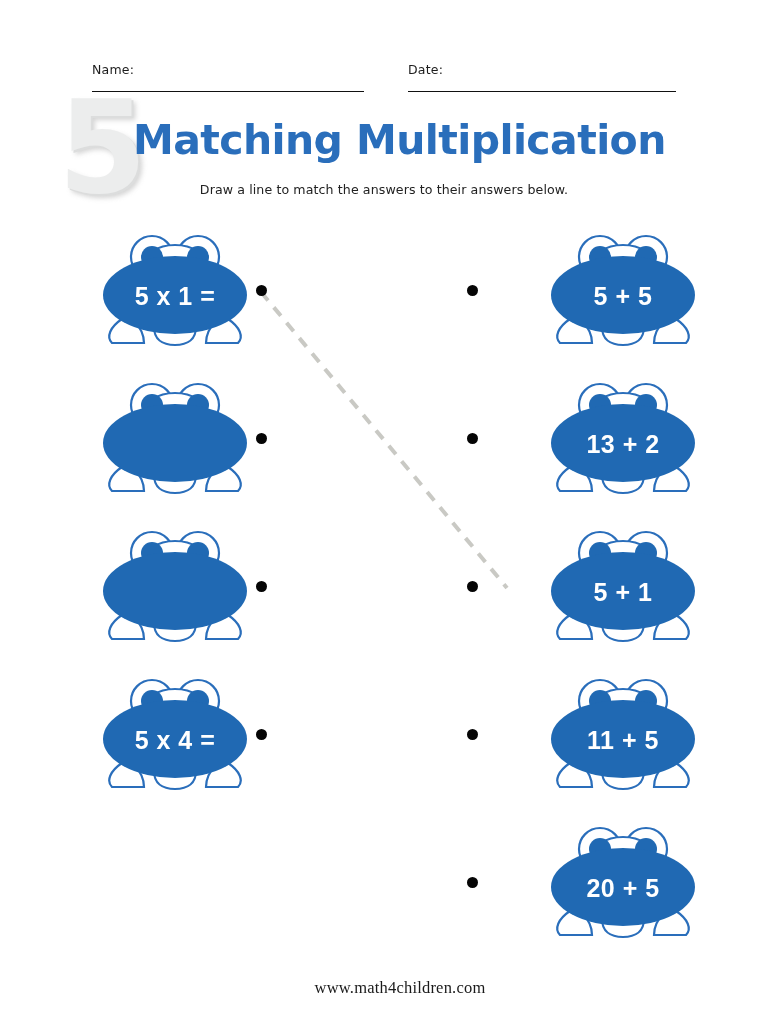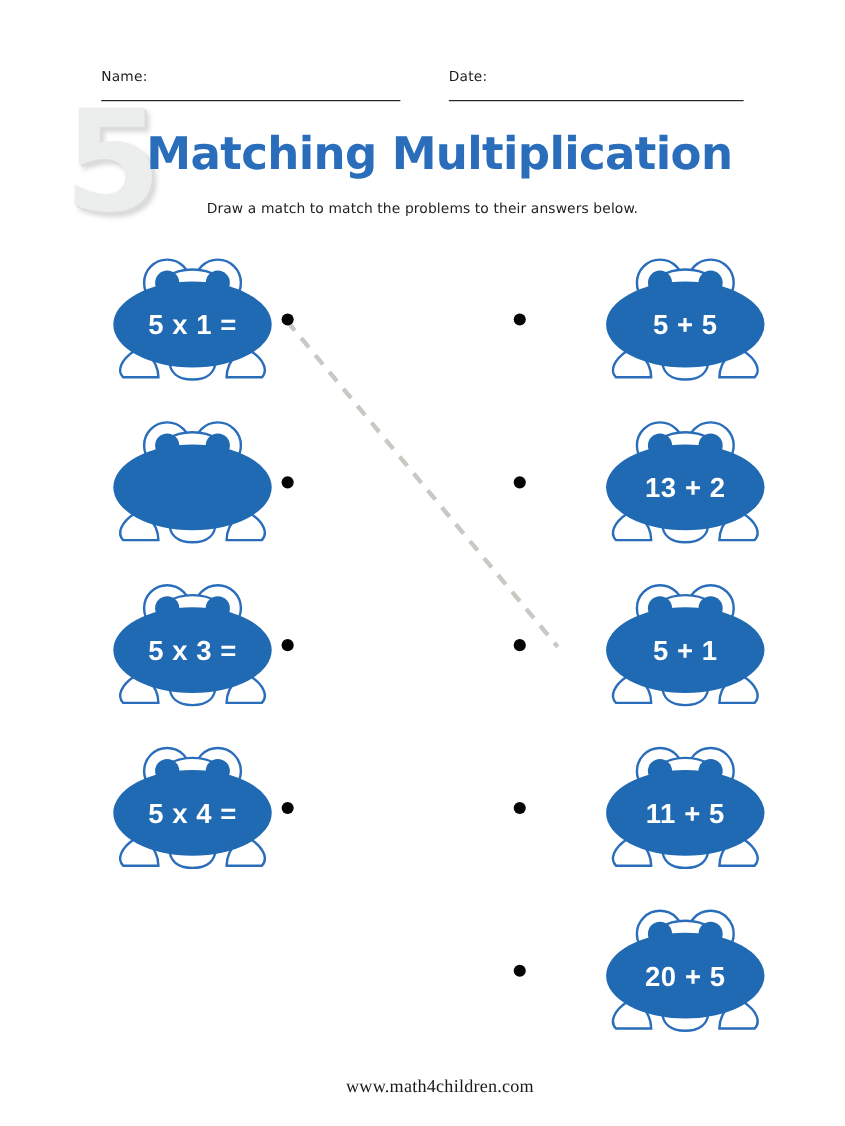--- a/index.html
+++ b/index.html
@@ -188,21 +188,21 @@
   </div>
   <div class="field field-date">
     <span class="field-label">Date:</span>
     <span class="field-blank"></span>
   </div>
 </div>
 
 <div class="title-block">
   <div class="big-number">5</div>
   <div class="main-title">Matching Multiplication</div>
-  <div class="subtitle">Draw a match to match the problems to their answers below.</div>
+  <div class="subtitle">Draw a line to match the answers to their answers below.</div>
 </div>
 
 <div class="match-area">
 
   <svg class="connector-layer" width="768" height="740" viewBox="0 0 768 740">
     <line x1="261" y1="74" x2="507" y2="370" stroke="#C9C9C4" stroke-width="4" stroke-dasharray="11 9" stroke-linecap="butt"></line>
   </svg>
 
   <div class="match-row row-0">
     <div class="cell-left">
@@ -295,21 +295,20 @@
             <path d="M62 104 C62 116 70 122 83 122 C96 122 104 116 104 104 Z"></path>
             <circle cx="60" cy="34" r="21"></circle>
             <circle cx="106" cy="34" r="21"></circle>
             <path d="M52 46 C52 30 66 22 83 22 C100 22 114 30 114 46 Z"></path>
           </g>
           <circle cx="60" cy="34" r="11" fill="#2069B3"></circle>
           <circle cx="106" cy="34" r="11" fill="#2069B3"></circle>
           <ellipse cx="83" cy="72" rx="72" ry="39" fill="#2069B3"></ellipse>
         </svg>
       </div>
-      <div class="frog-text">5 x 3 =</div>
       <div class="dot dot-left"></div>
     </div>
     <div class="cell-right">
       <div class="dot dot-right"></div>
       <div class="frog">
         <svg viewBox="0 0 166 136">
           <g fill="#ffffff" stroke="#2A6EBB" stroke-width="2.2">
             <path d="M30 96 C18 104 14 114 20 120 L52 120 C52 112 48 104 42 98 Z"></path>
             <path d="M136 96 C148 104 152 114 146 120 L114 120 C114 112 118 104 124 98 Z"></path>
             <path d="M62 104 C62 116 70 122 83 122 C96 122 104 116 104 104 Z"></path>

